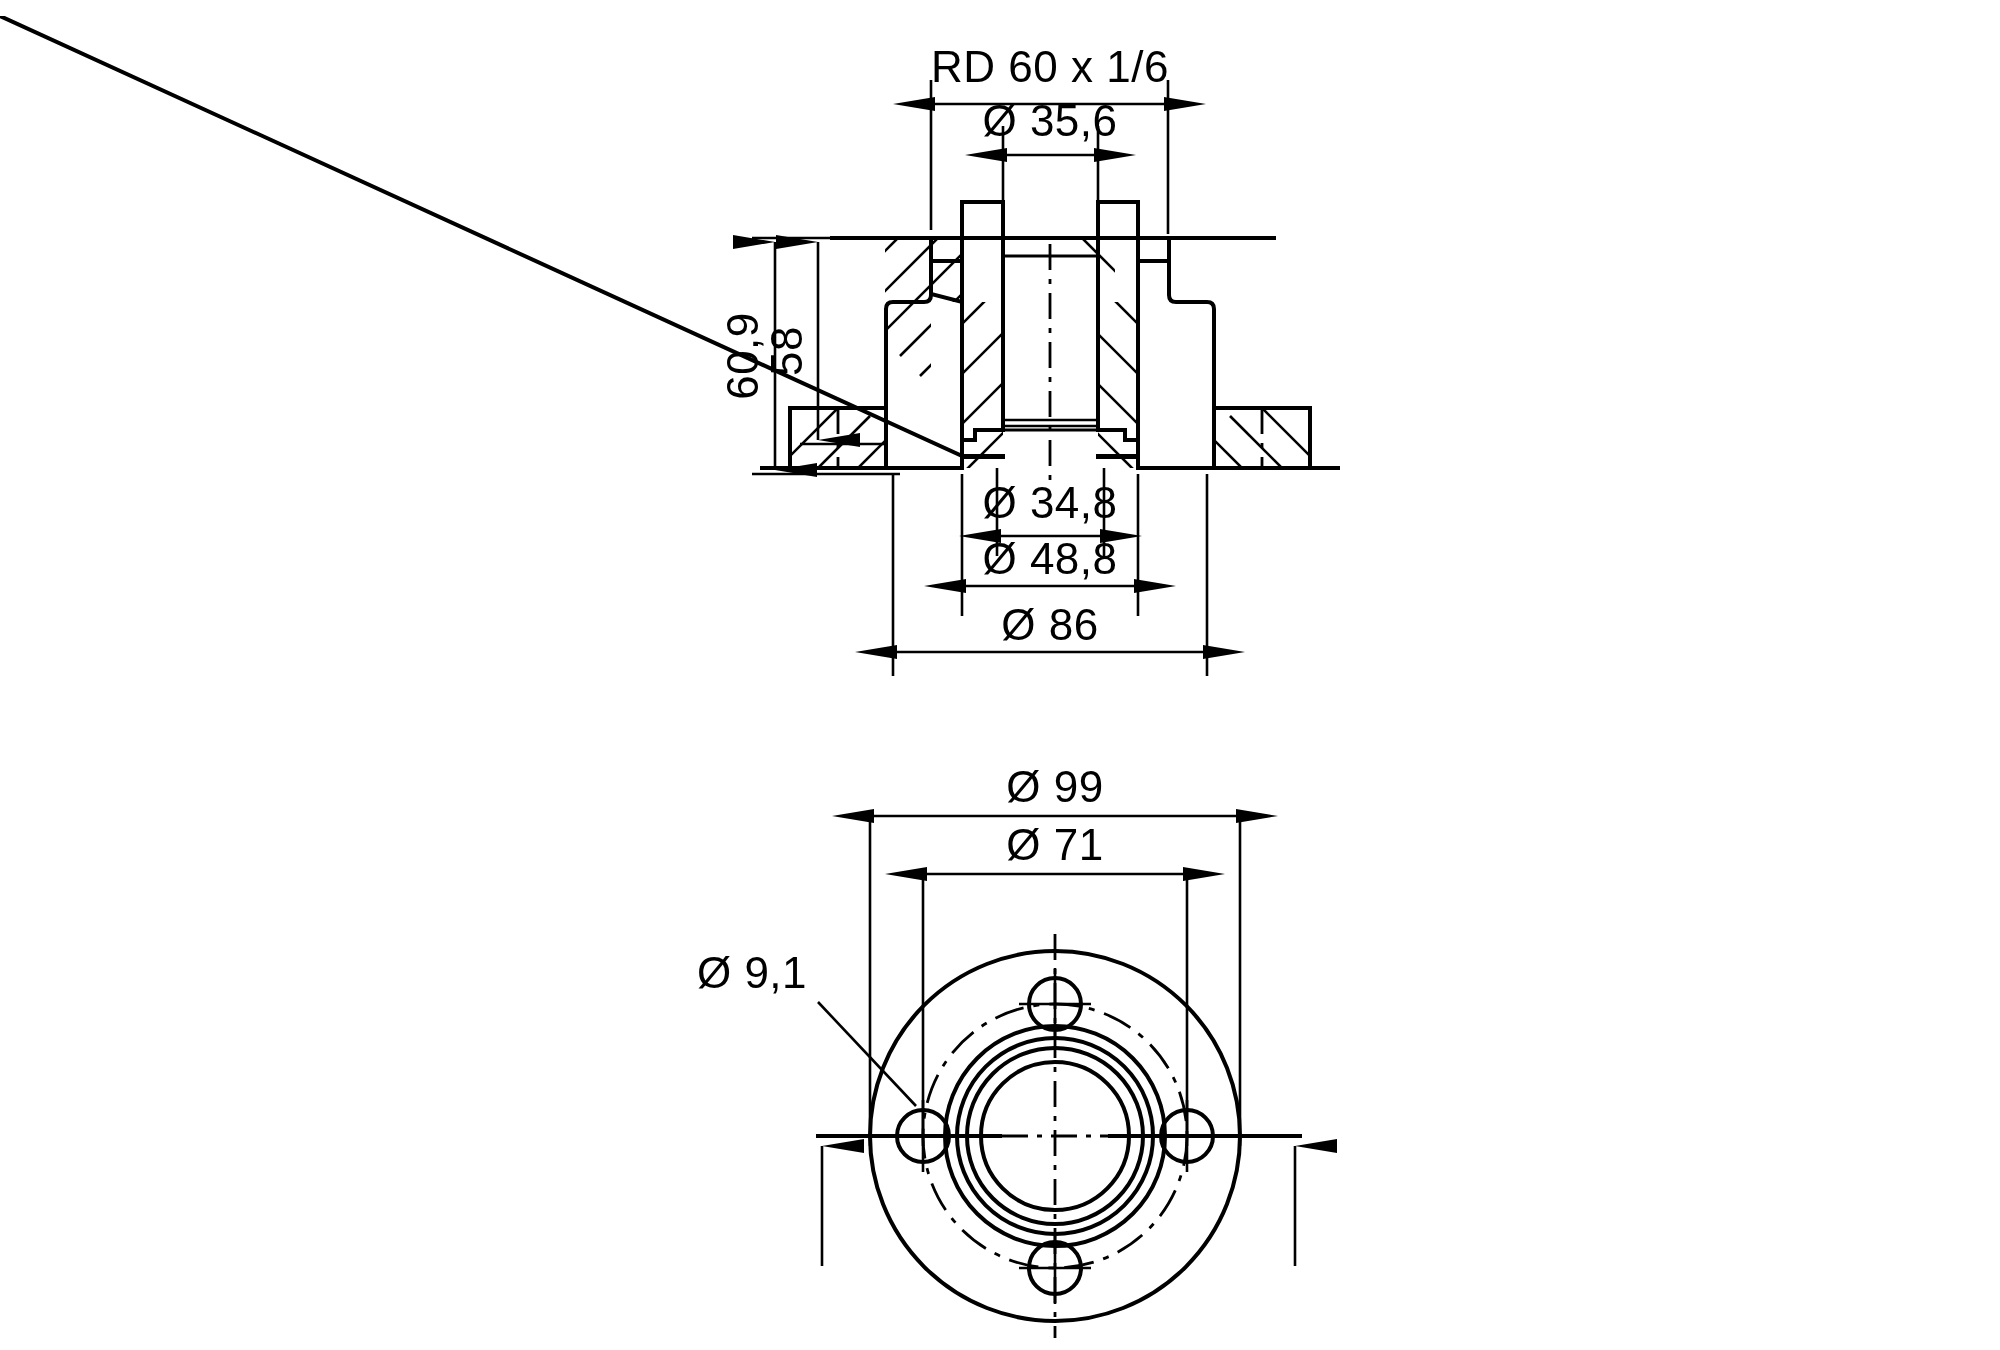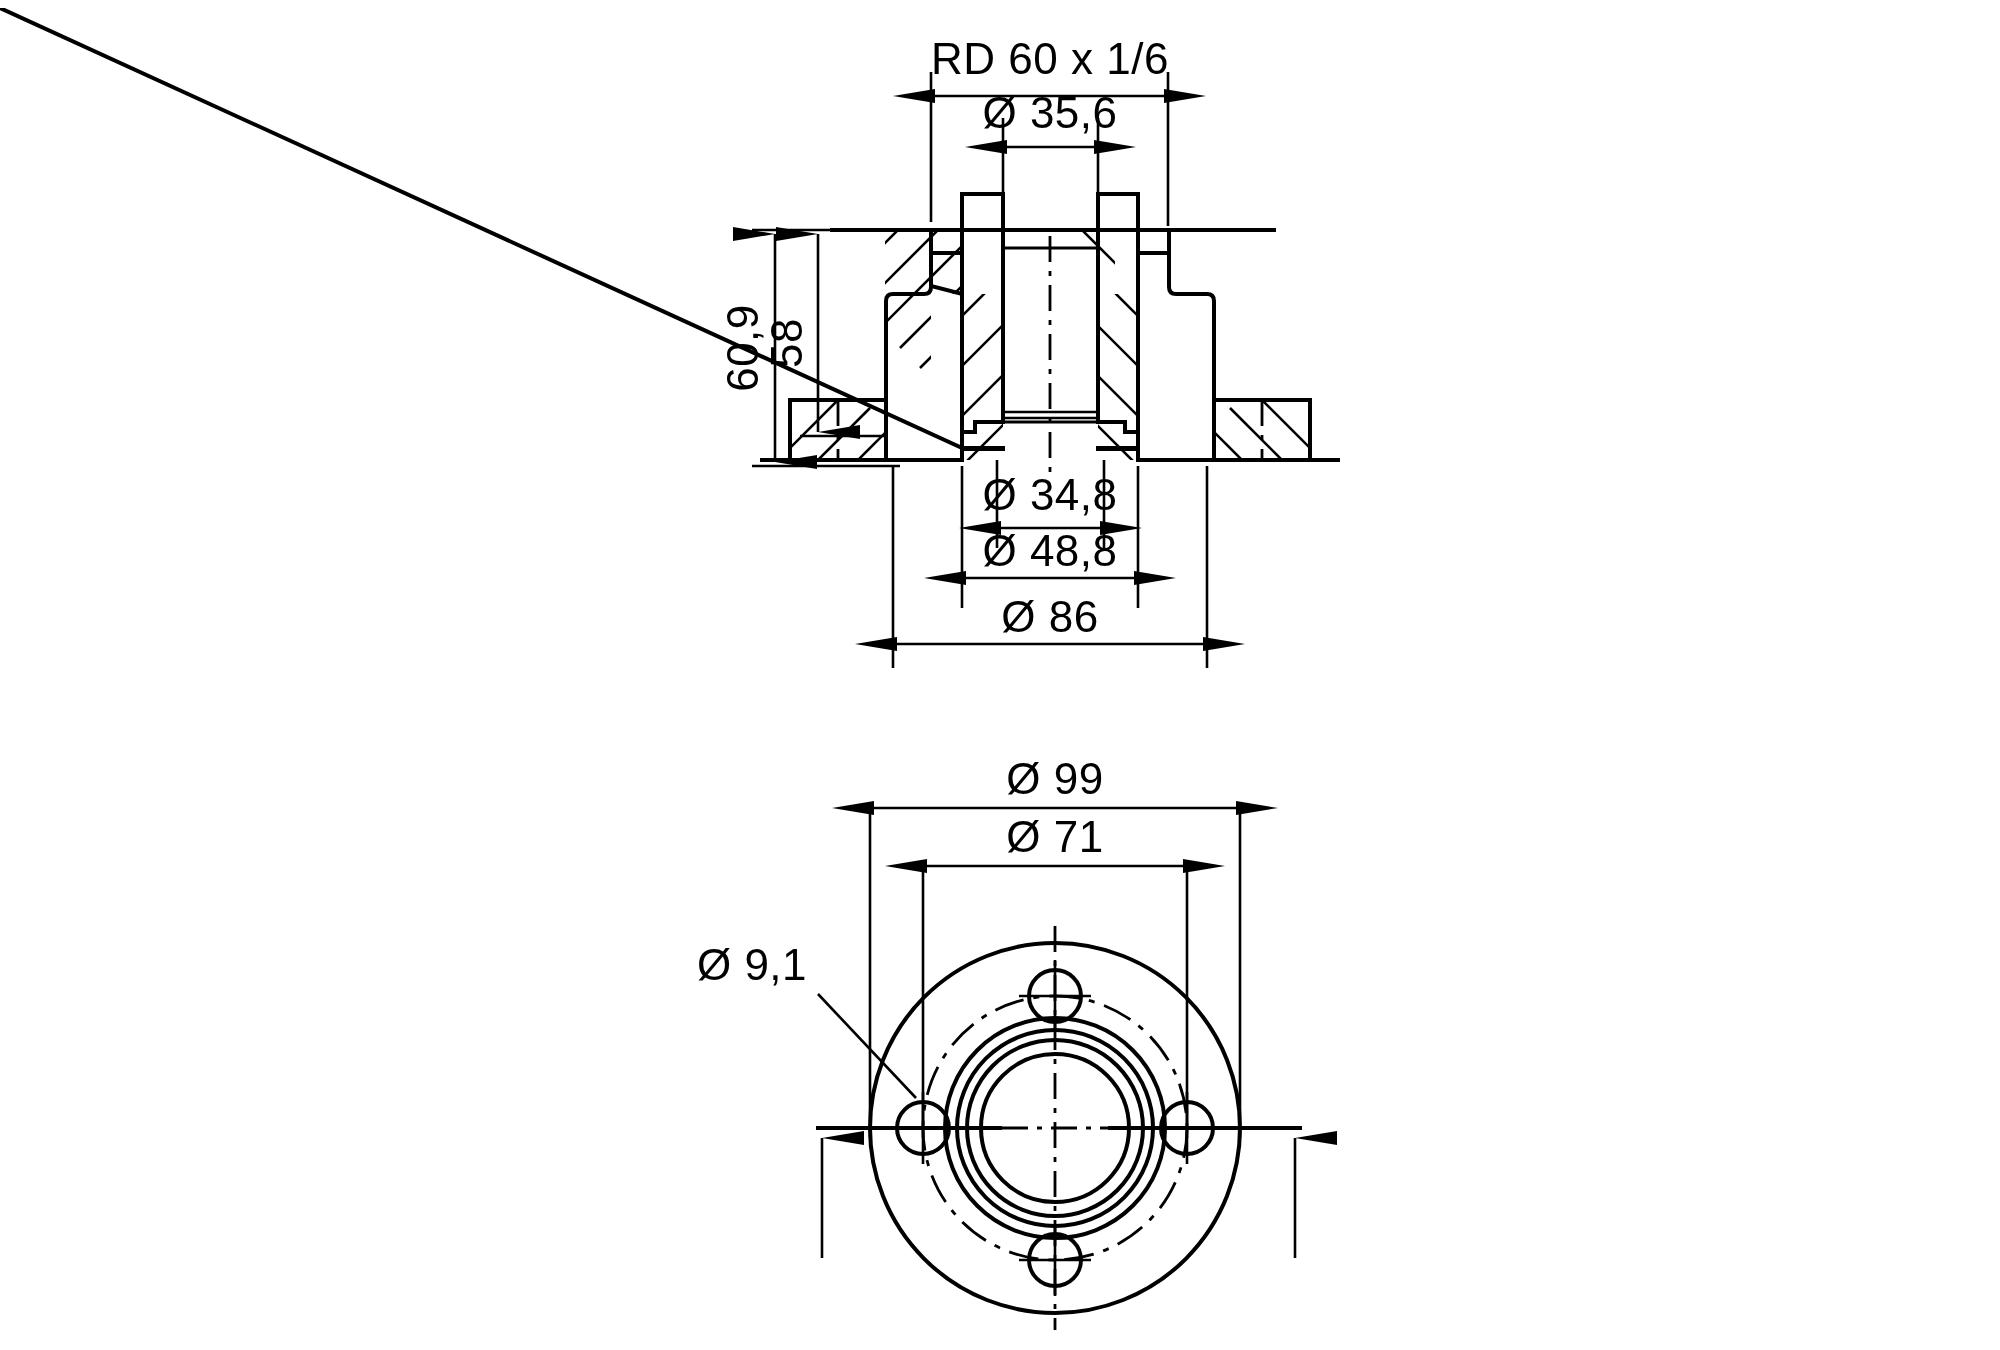--- a/index.html
+++ b/index.html
@@ -10,21 +10,21 @@
   body {
     width: 2000px;
     height: 1350px;
     font-family: "Liberation Sans", sans-serif;
     overflow: hidden;
     position: relative;
   }
   #drawing-root {
     position: absolute;
     left: 0;
-    top: 8px;
+    top: 16px;
     width: 2000px;
     height: 1068px;
   }
   svg.cad {
     display: block;
     width: 2000px;
     height: 1350px;
     background: #ffffff;
   }
   text {

